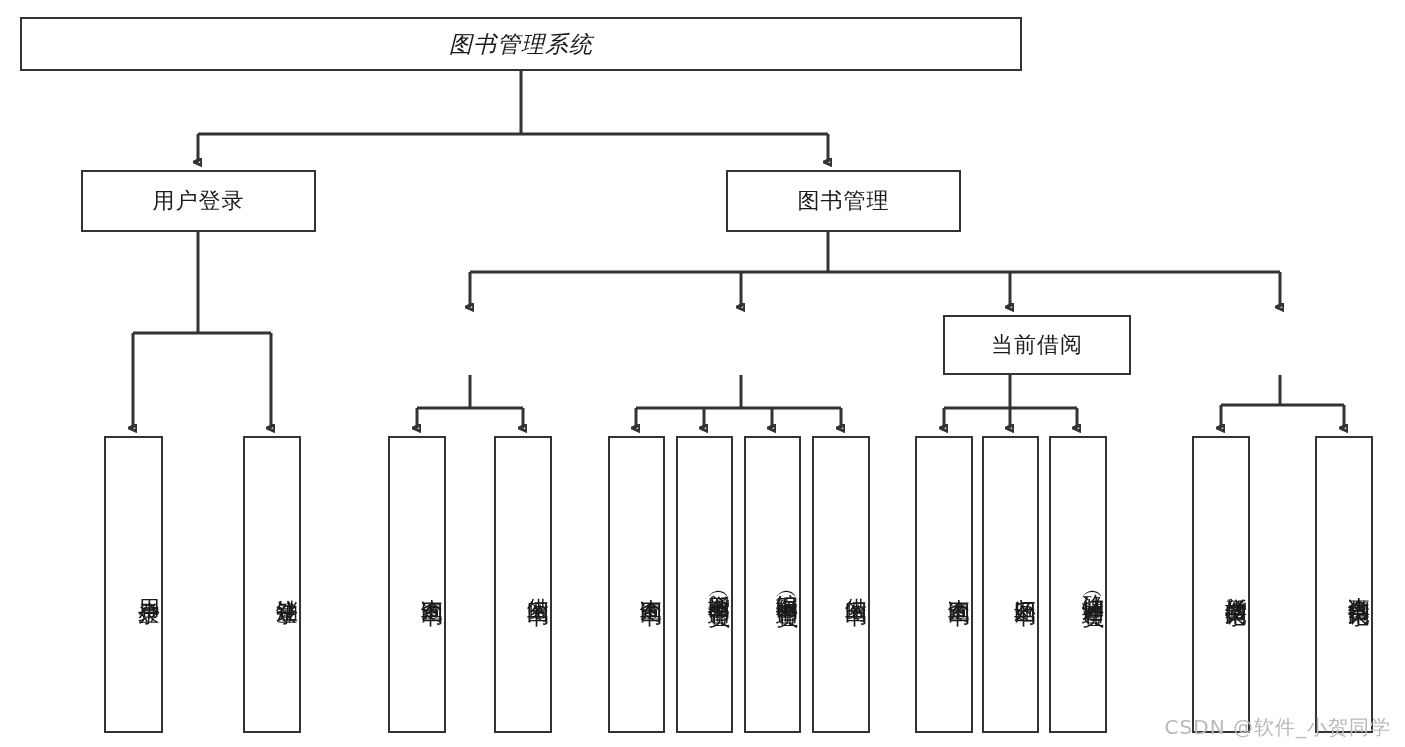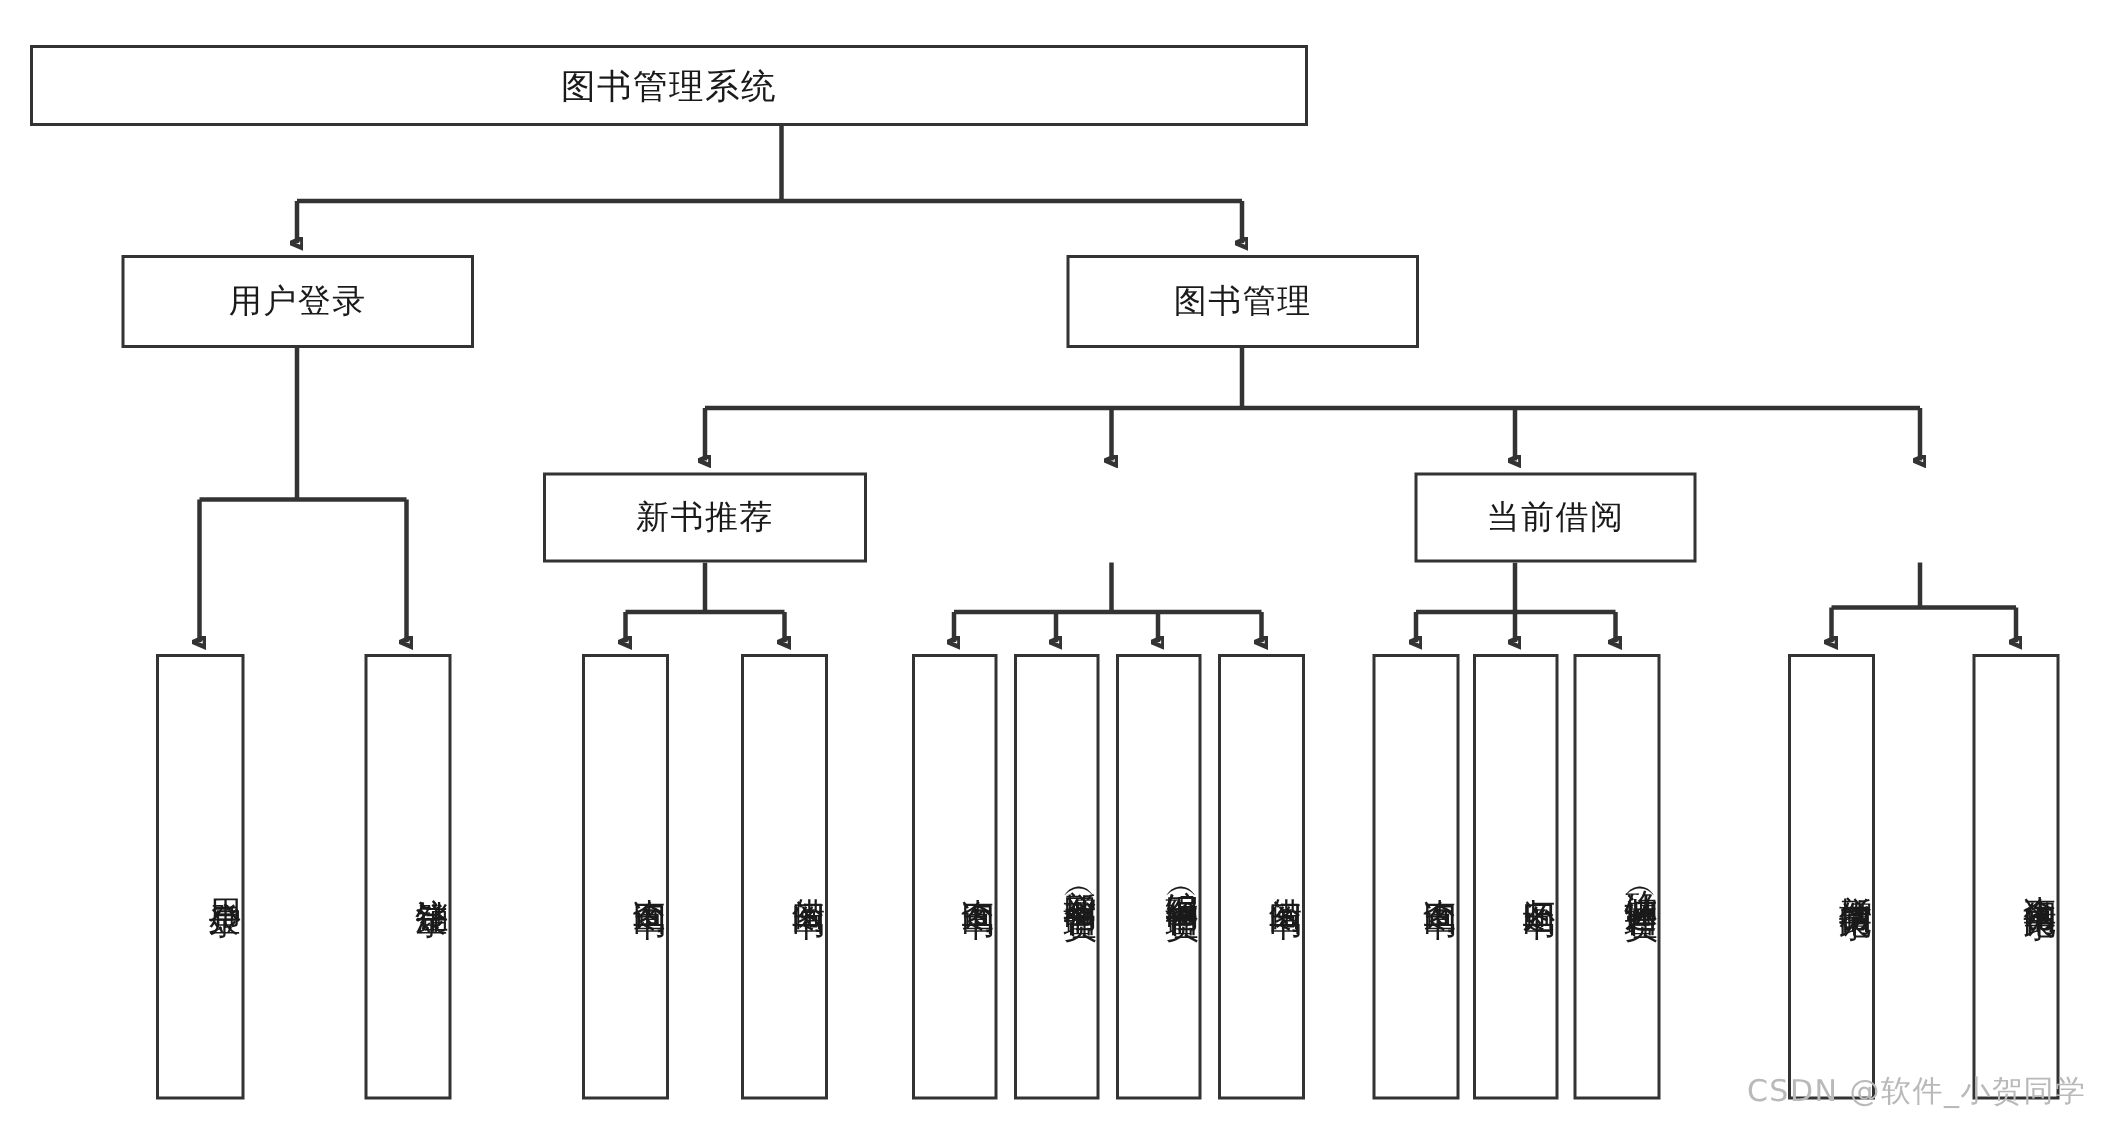--- a/index.html
+++ b/index.html
@@ -96,34 +96,31 @@
     <line x1="944" y1="408" x2="944" y2="428" marker-end="url(#arrow)"></line>
     <line x1="1010" y1="408" x2="1010" y2="428" marker-end="url(#arrow)"></line>
     <line x1="1077" y1="408" x2="1077" y2="428" marker-end="url(#arrow)"></line>
 
     <line x1="1280" y1="375" x2="1280" y2="405"></line>
     <line x1="1221" y1="405" x2="1344" y2="405"></line>
     <line x1="1221" y1="405" x2="1221" y2="428" marker-end="url(#arrow)"></line>
     <line x1="1344" y1="405" x2="1344" y2="428" marker-end="url(#arrow)"></line>
   </svg>
 
-  <div class="node horiz root" style="left:20px;top:30px;width:852px;height:54px;">
+  <div class="node horiz root" style="left:20px;top:17px;width:1002px;height:54px;font-style:italic;">
     <span class="label">图书管理系统</span>
   </div>
 
   <div class="node horiz" style="left:81px;top:170px;width:235px;height:62px;">
     <span class="label">用户登录</span>
   </div>
-  <div class="node horiz" style="left:711px;top:170px;width:235px;height:62px;">
+  <div class="node horiz" style="left:726px;top:170px;width:235px;height:62px;">
     <span class="label">图书管理</span>
   </div>
 
-  <div class="node horiz" style="left:362px;top:315px;width:216px;height:60px;">
-    <span class="label">新书推荐</span>
-  </div>
   <div class="node horiz" style="left:943px;top:315px;width:188px;height:60px;">
     <span class="label">当前借阅</span>
   </div>
 
   <div class="node vert" style="left:104px;top:436px;width:59px;height:297px;">
     <span class="label">用户登录</span>
   </div>
   <div class="node vert" style="left:243px;top:436px;width:58px;height:297px;">
     <span class="label">注销登录</span>
   </div>

